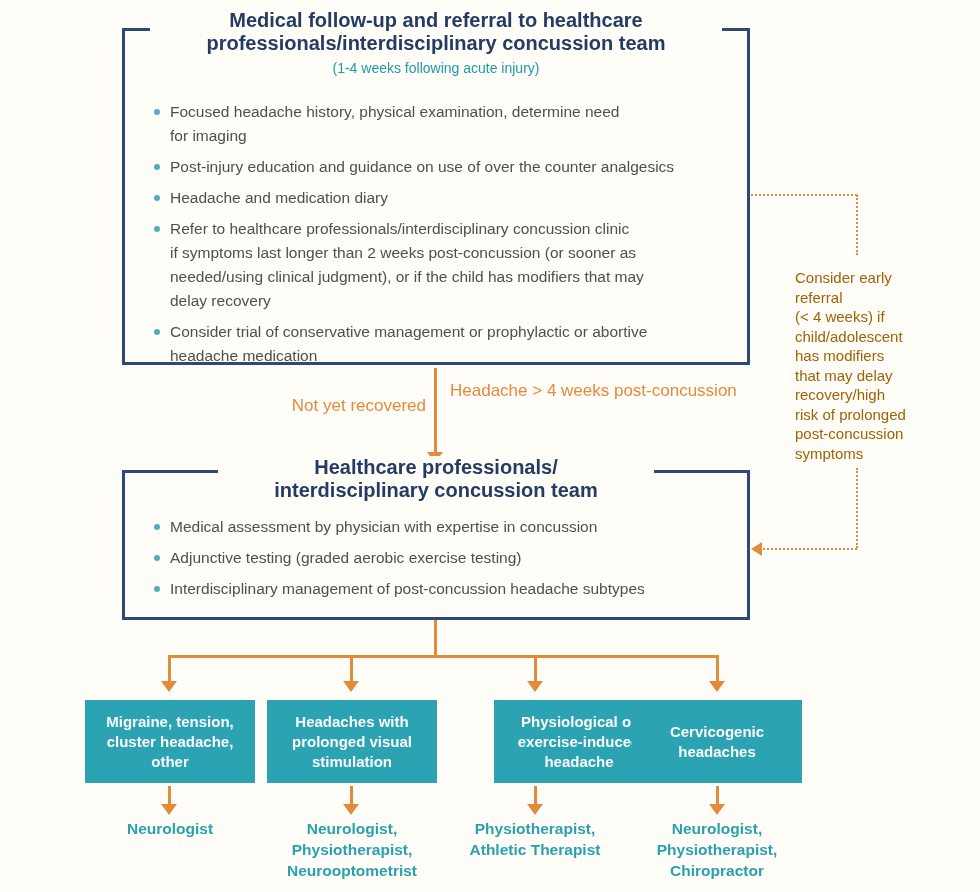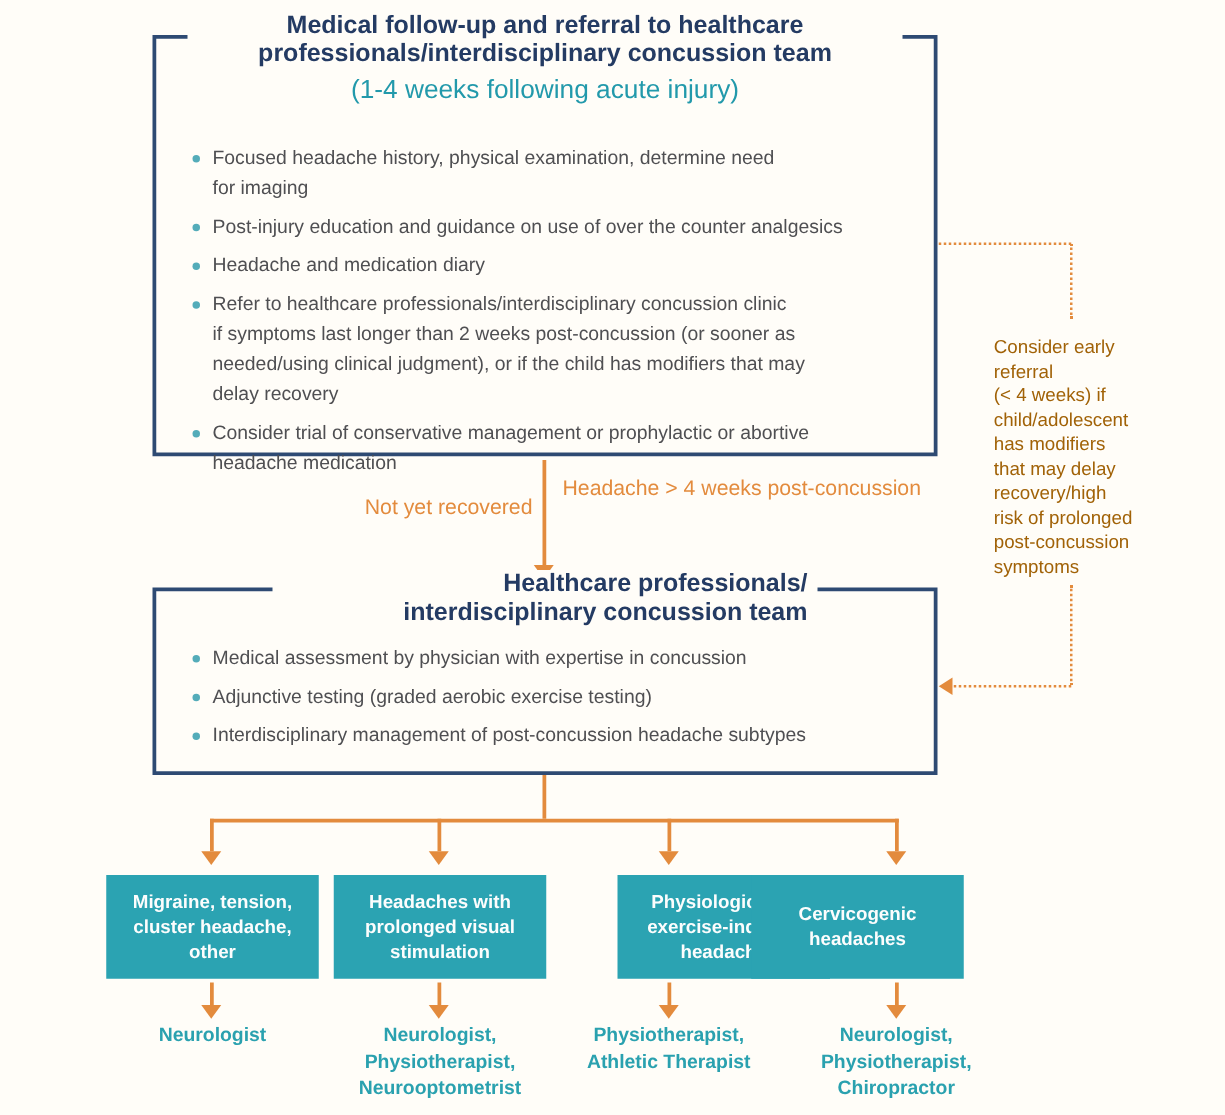--- a/index.html
+++ b/index.html
@@ -7,21 +7,21 @@
     position:relative; width:980px; height:892px;
     background:#fffdf8; font-family:"Liberation Sans", sans-serif;
     overflow:hidden;
   }
   .navybox { position:absolute; border:3px solid #2e4a73; box-sizing:border-box; }
   .titlewrap {
     position:absolute; left:50%; transform:translateX(-50%);
     text-align:center; background:#fffdf8; padding:0 8px;
   }
   .btitle { font-weight:bold; font-size:20px; line-height:23px; color:#243b63; display:block; }
-  .bsub  { font-size:21px; color:#2299ab; margin-top:5px; display:block; }
+  .bsub  { font-size:14px; color:#2299ab; margin-top:5px; display:block; }
   ul.bullets { list-style:none; margin:0; padding:0; position:absolute; }
   ul.bullets li {
     position:relative; padding-left:19px; color:#4f4f52;
     font-size:15.5px; line-height:24px; margin-bottom:7px;
   }
   .dot { position:absolute; left:3px; top:9px; width:6px; height:6px; border-radius:50%; background:#54acb9; }
   .wrap { white-space:pre-line; }
   .oline { position:absolute; background:#e38b3d; }
   .arrow-down { position:absolute; width:0; height:0;
     border-left:8px solid transparent; border-right:8px solid transparent;
@@ -52,21 +52,21 @@
 <body>
 
 <div id="canvas">
 
   <div class="navybox" style="left:122px; top:28px; width:628px; height:337px;">
     <div class="titlewrap" style="top:-22px; width:556px;">
       <span class="btitle">Medical follow-up and referral to healthcare</span>
       <span class="btitle">professionals/interdisciplinary concussion team</span>
       <span class="bsub">(1-4 weeks following acute injury)</span>
     </div>
-    <ul class="bullets" style="left:26px; top:69px; width:585px;margin-top:15px;">
+    <ul class="bullets" style="left:26px; top:69px; width:585px;">
       <li>
         <span class="dot"></span>
         <span class="wrap">Focused headache history, physical examination, determine need
 for imaging</span>
       </li>
       <li>
         <span class="dot"></span>
         <span class="wrap">Post-injury education and guidance on use of over the counter analgesics</span>
       </li>
       <li>
@@ -87,21 +87,21 @@
       </li>
     </ul>
   </div>
 
   <div class="oline" style="left:434px; top:368px; width:3px; height:84px;"></div>
   <div class="arrow-down" style="left:427px; top:452px;"></div>
   <div class="olabel" style="left:230px; top:396px; width:196px; text-align:right;">Not yet recovered</div>
   <div class="olabel" style="left:450px; top:381px;">Headache &gt; 4 weeks post-concussion</div>
 
   <div class="navybox" style="left:122px; top:470px; width:628px; height:150px;">
-    <div class="titlewrap" style="top:-17px; width:420px;text-align:right;">
+    <div class="titlewrap" style="top:-17px; width:420px;">
       <span class="btitle">Healthcare professionals/</span>
       <span class="btitle">interdisciplinary concussion team</span>
     </div>
     <ul class="bullets" style="left:26px; top:42px; width:585px;">
       <li>
         <span class="dot"></span>
         <span class="wrap">Medical assessment by physician with expertise in concussion</span>
       </li>
       <li>
         <span class="dot"></span>
@@ -143,21 +143,21 @@
 
   <div class="tealbox" style="left:85px;">Migraine, tension,
 cluster headache,
 other</div>
   <div class="tealbox" style="left:267px;">Headaches with
 prolonged visual
 stimulation</div>
   <div class="tealbox" style="left:450px;margin-left:44px;">Physiological or
 exercise-induced
 headache</div>
-  <div class="tealbox" style="left:601px;">Cervicogenic
+  <div class="tealbox" style="left:632px;">Cervicogenic
 headaches</div>
 
   <div class="oline" style="left:168px; top:786px; width:3px; height:18px;"></div>
   <div class="oline" style="left:350px; top:786px; width:3px; height:18px;"></div>
   <div class="oline" style="left:534px; top:786px; width:3px; height:18px;"></div>
   <div class="oline" style="left:716px; top:786px; width:3px; height:18px;"></div>
   <div class="arrow-down" style="left:161px; top:804px;"></div>
   <div class="arrow-down" style="left:343px; top:804px;"></div>
   <div class="arrow-down" style="left:527px; top:804px;"></div>
   <div class="arrow-down" style="left:709px; top:804px;"></div>

